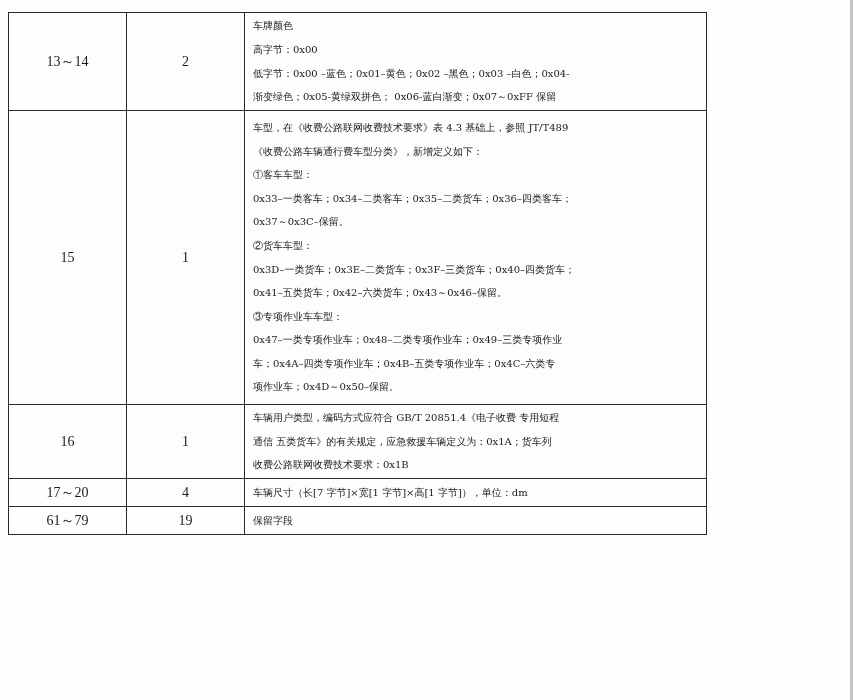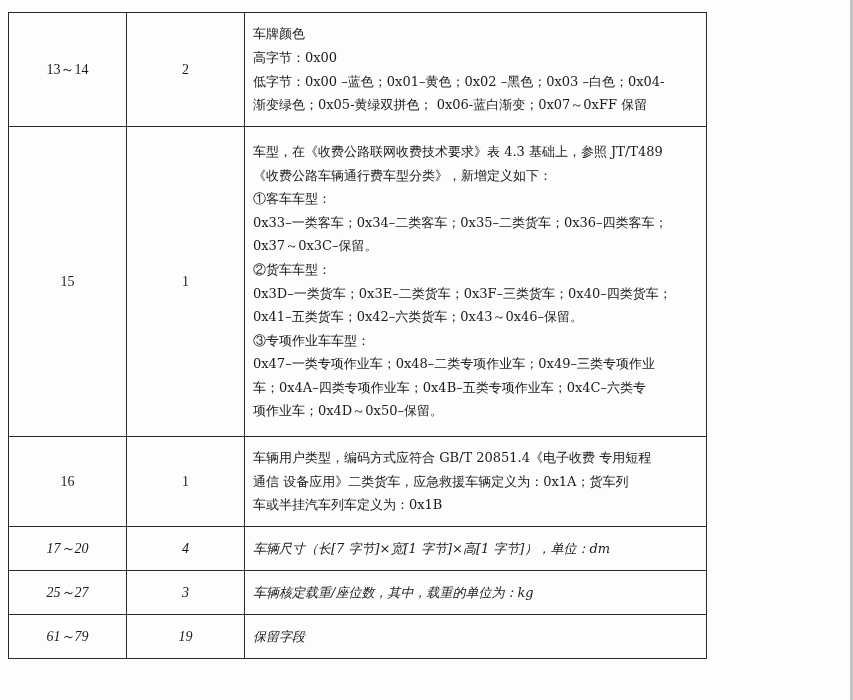--- a/index.html
+++ b/index.html
@@ -24,42 +24,42 @@
     table.spec {
       position: absolute;
       left: 8px;
       top: 12px;
       border-collapse: collapse;
       table-layout: fixed;
       width: 698px;
     }
     table.spec td {
       border: 1.3px solid #2a2a2a;
-      padding: 8px;
+      padding: 0;
       vertical-align: middle;
     }
     td.c1, td.c2 {
       text-align: center;
       font-family: "Liberation Serif", "DejaVu Serif", serif;
       font-size: 14px;
     }
     td.c3 {
       padding: 0 6px 0 8px !important;
-      font-size: 13px;
+      font-size: 10px;
       line-height: 23.6px;
       text-align: justify;
     }
     .line { display: block; white-space: nowrap; }
     col.col1 { width: 118px; }
     col.col2 { width: 118px; }
     col.col3 { width: 462px; }
     tr.r1 td { height: 97px; }
     tr.r2 td { height: 293px; }
     tr.r3 td { height: 73px; margin-left: 34px; }
-    tr.short td { height: 27px; line-height: 27px; font-style: italic; }
+    tr.short td { height: 27px; line-height: 27px; }
   </style>
 </head>
 <body>
 
 <table class="spec">
   <colgroup>
     <col class="col1">
       <col class="col2">
       <col class="col3">
   </colgroup>
@@ -90,33 +90,28 @@
         <span class="line">0x47–一类专项作业车；0x48–二类专项作业车；0x49–三类专项作业</span>
         <span class="line">车；0x4A–四类专项作业车；0x4B–五类专项作业车；0x4C–六类专</span>
         <span class="line">项作业车；0x4D～0x50–保留。</span>
       </td>
     </tr>
     <tr class="r3">
       <td class="c1">16</td>
       <td class="c2">1</td>
       <td class="c3">
         <span class="line">车辆用户类型，编码方式应符合 GB/T 20851.4《电子收费 专用短程</span>
-        <span class="line">通信 设备应用》二类货车，应急救援车辆定义为：0x1A；货车列</span>
-        <span class="line">车或半挂汽车列车定义为：0x1B</span>
+        <span class="line">通信 五类货车》的有关规定，应急救援车辆定义为：0x1A；货车列</span>
+        <span class="line">收费公路联网收费技术要求：0x1B</span>
       </td>
     </tr>
     <tr class="short">
       <td class="c1">17～20</td>
       <td class="c2">4</td>
       <td class="c3">车辆尺寸（长[7 字节]×宽[1 字节]×高[1 字节]），单位：dm</td>
-    </tr>
-    <tr class="short">
-      <td class="c1">25～27</td>
-      <td class="c2">3</td>
-      <td class="c3">车辆核定载重/座位数，其中，载重的单位为：kg</td>
     </tr>
     <tr class="short">
       <td class="c1">61～79</td>
       <td class="c2">19</td>
       <td class="c3">保留字段</td>
     </tr>
   </tbody>
 </table>
 
 <div class="right-edge"></div>

